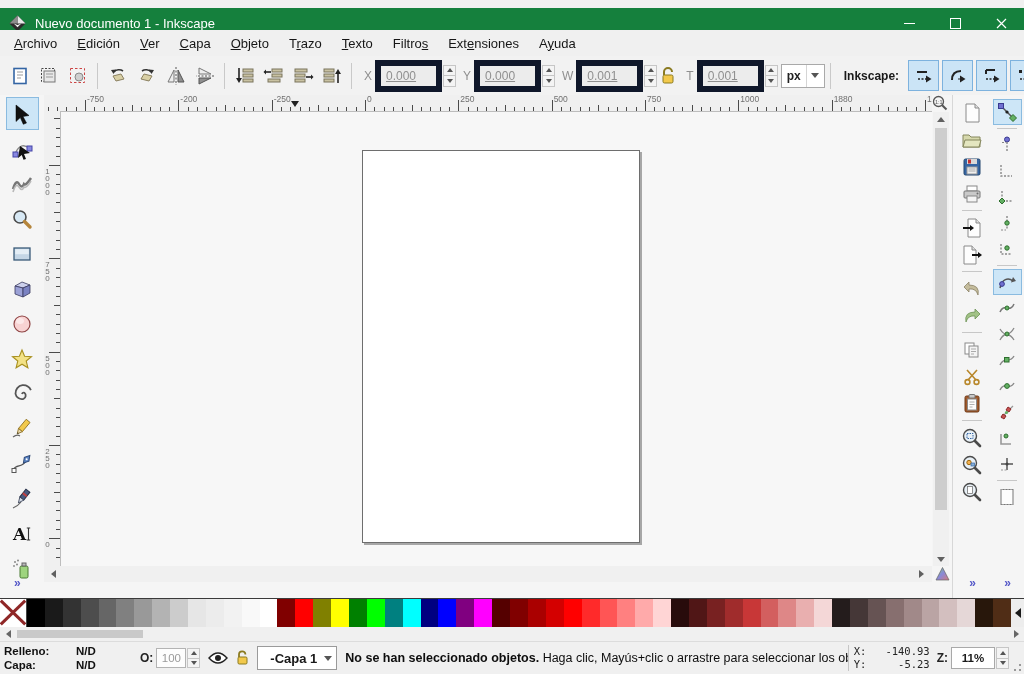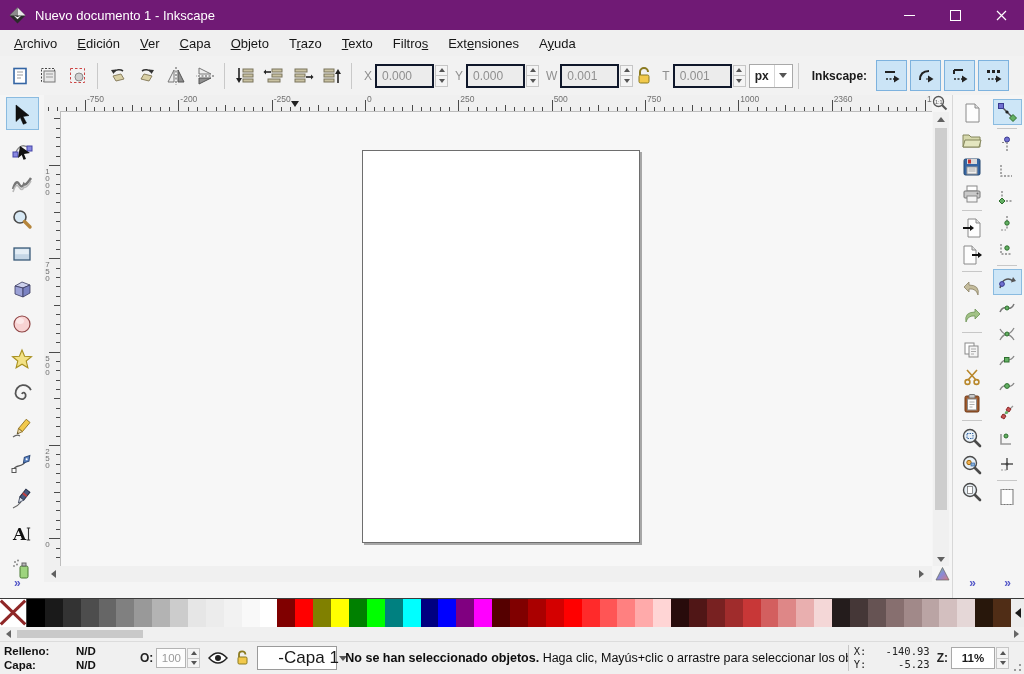--- a/index.html
+++ b/index.html
@@ -1,40 +1,40 @@
 <!DOCTYPE html>
 <html><head>
 <meta charset="utf-8">
 <style>
   html,body{margin:0;padding:0;}
   body{width:1024px;height:674px;position:relative;overflow:hidden;background:#f0f0f0;
        font-family:"Liberation Sans",sans-serif;-webkit-font-smoothing:antialiased;}
   svg{display:block;}
   
-  .titlebar{position:absolute;top:0;left:0;right:0;height:30px;background:#701a75;color:#fff;
+  .titlebar{position:absolute;top:8px;left:0;right:0;height:30px;background:#15803d;color:#fff;
             display:flex;align-items:center;}
   .titlebar .logo{margin-left:9px;}
   .titlebar .title{margin-left:9px;font-size:13px;}
   .win-controls{margin-left:auto;display:flex;height:100%;}
   .win-btn{width:46px;display:flex;align-items:center;justify-content:center;}
   .glyph-min{width:11px;height:1px;background:#fff;display:block;}
   .glyph-max{width:9px;height:9px;border:1px solid #fff;display:block;}
   
   .menubar{position:absolute;top:30px;left:0;right:0;height:26px;background:#f0f0f0;
            display:flex;align-items:center;padding-left:4px;font-size:13px;color:#161616;}
   .menu-item{padding:0 10px;}
   .menu-item .mn{text-decoration:underline;}
   
   .toolbar{position:absolute;top:56px;left:0;right:0;height:39px;background:#f2f2f2;
            border-bottom:1px solid #dadada;display:flex;align-items:center;padding:0 5px;}
   .tb-btn{width:29px;height:29px;display:flex;align-items:center;justify-content:center;flex:none;}
   .tb-sep{width:1px;height:26px;background:#c9c9c9;margin:0 5px;flex:none;}
   .field-label{font-size:12px;color:#8f8f8f;margin:0 3px 0 7px;flex:none;}
-  .tb-field{width:50px;height:20px;background:#ececec;border:2px solid #0f172a;font-size:12px;
-            color:#8f8f8f;display:flex;align-items:center;padding-left:5px;flex:none;}
+  .tb-field{width:50px;height:20px;background:#ececec;border:6px solid #0f172a;font-size:12px;
+            color:#8f8f8f;display:flex;align-items:center;padding-left:5px;flex:none;text-decoration:underline;}
   .spin{display:flex;flex-direction:column;width:13px;height:22px;flex:none;margin-left:1px;}
   .spin i{flex:1;display:flex;align-items:center;justify-content:center;background:#f4f4f4;
           border:1px solid #c6c6c6;}
   .spin i.dn{border-top:none;}
   .spin i::after{content:"";display:block;border:3px solid transparent;}
   .spin i.up::after{border-bottom:4px solid #555;border-top:0;}
   .spin i.dn::after{border-top:4px solid #555;border-bottom:0;}
   .unit-combo{display:flex;align-items:center;height:22px;background:#fff;border:1px solid #a9a9a9;
               margin-left:3px;flex:none;}
   .unit-combo .val{font-size:12px;font-weight:bold;color:#222;padding:0 5px;}
@@ -130,21 +130,21 @@
   .fillstroke{width:130px;flex:none;font-size:11.5px;line-height:14px;padding-left:4px;color:#111;}
   .fillstroke .row{display:flex;}
   .fillstroke .lab{width:72px;font-weight:bold;}
   .fillstroke .val{font-weight:bold;}
   .o-label{font-size:12px;color:#222;font-weight:bold;margin:0 3px 0 6px;}
   .o-field{width:28px;height:18px;background:#fdfdfd;border:1px solid #b3b3b3;font-size:11.5px;
            color:#9a9a9a;display:flex;align-items:center;justify-content:center;}
   .sb-icon{margin-left:8px;flex:none;}
   .layer-combo{margin-left:8px;width:78px;height:22px;background:#fff;border:1px solid #9a9a9a;
                display:flex;align-items:center;flex:none;}
-  .layer-combo .txt{flex:1;font-size:17px;font-weight:normal;color:#181818;padding-left:20px;white-space:nowrap;}
+  .layer-combo .txt{flex:1;font-size:13px;font-weight:bold;color:#181818;padding-left:12px;white-space:nowrap;}
   .layer-combo .dd{width:17px;height:100%;display:flex;align-items:center;justify-content:center;}
   .layer-combo .dd::after{content:"";border:4px solid transparent;border-top:5px solid #555;margin-top:4px;}
   .status-msg{flex:1;font-size:12.5px;color:#0d0d0d;padding:0 8px;white-space:nowrap;overflow:hidden;}
   .status-msg b{font-weight:bold;}
   .coords{flex:none;width:80px;border-left:1px solid #c6c6c6;padding-left:5px;
           font-family:"DejaVu Sans Mono",monospace;font-size:10.5px;color:#222;line-height:13px;}
   .coords .row{display:flex;justify-content:space-between;padding-right:4px;}
   .zoomblock{flex:none;display:flex;align-items:center;margin:0 3px;}
   .z-label{font-size:12px;font-weight:bold;color:#222;margin-right:3px;}
   .z-field{width:42px;height:20px;background:#fff;border:1px solid #a9a9a9;font-size:11.5px;font-weight:bold;
@@ -555,21 +555,21 @@
       <i class="tick min" style="left: 703.643px;"></i>
       <i class="tick min" style="left: 712.976px;"></i>
       <i class="tick min" style="left: 722.309px;"></i>
       <i class="tick min" style="left: 731.642px;"></i>
       <i class="tick mid" style="left: 740.975px;"></i>
       <i class="tick min" style="left: 750.308px;"></i>
       <i class="tick min" style="left: 759.641px;"></i>
       <i class="tick min" style="left: 768.974px;"></i>
       <i class="tick min" style="left: 778.307px;"></i>
       <i class="tick major" style="left: 787.64px;"></i>
-      <span class="hlabel" style="left: 789.64px;">2360</span>
+      <span class="hlabel" style="left: 789.64px;">1880</span>
       <i class="tick min" style="left: 796.973px;"></i>
       <i class="tick min" style="left: 806.306px;"></i>
       <i class="tick min" style="left: 815.639px;"></i>
       <i class="tick min" style="left: 824.972px;"></i>
       <i class="tick mid" style="left: 834.305px;"></i>
       <i class="tick min" style="left: 843.638px;"></i>
       <i class="tick min" style="left: 852.971px;"></i>
       <i class="tick min" style="left: 862.304px;"></i>
       <i class="tick min" style="left: 871.637px;"></i>
       <i class="tick major" style="left: 880.97px;"></i>

